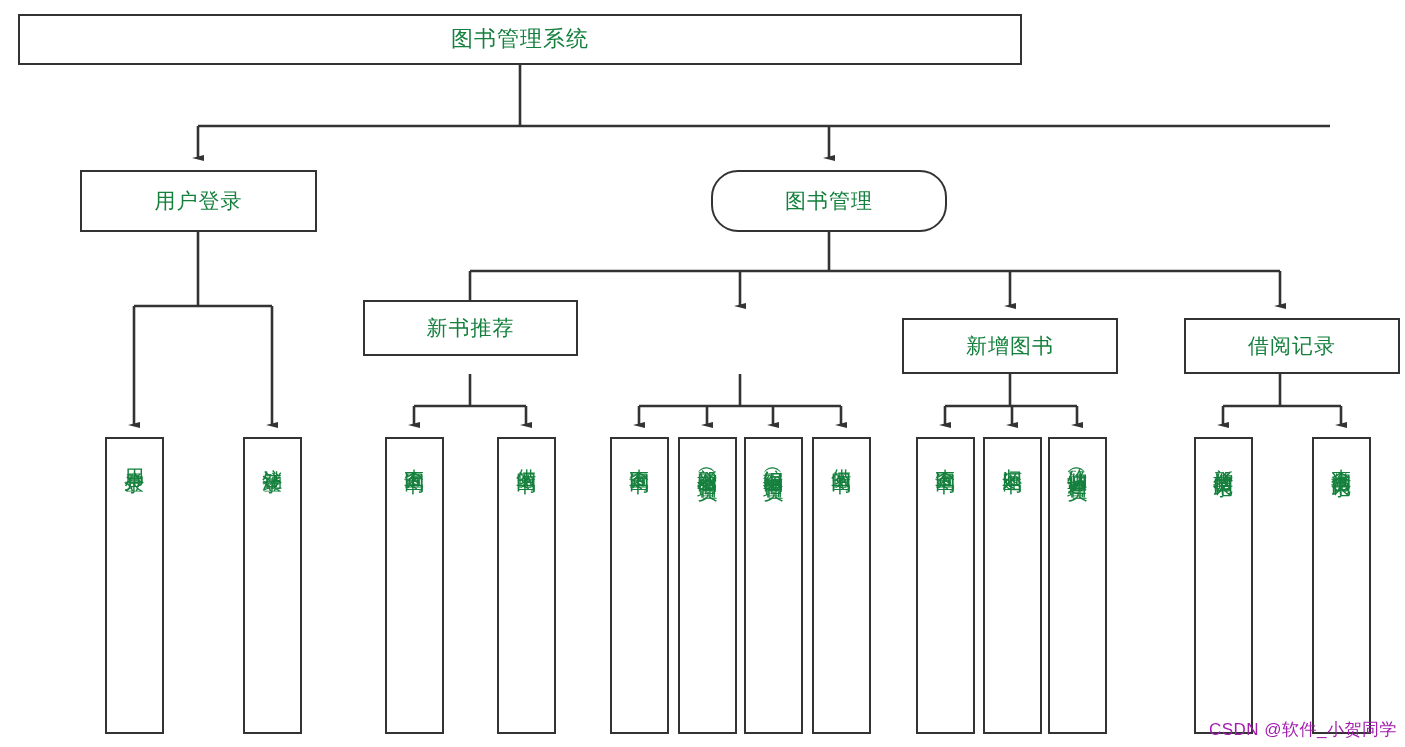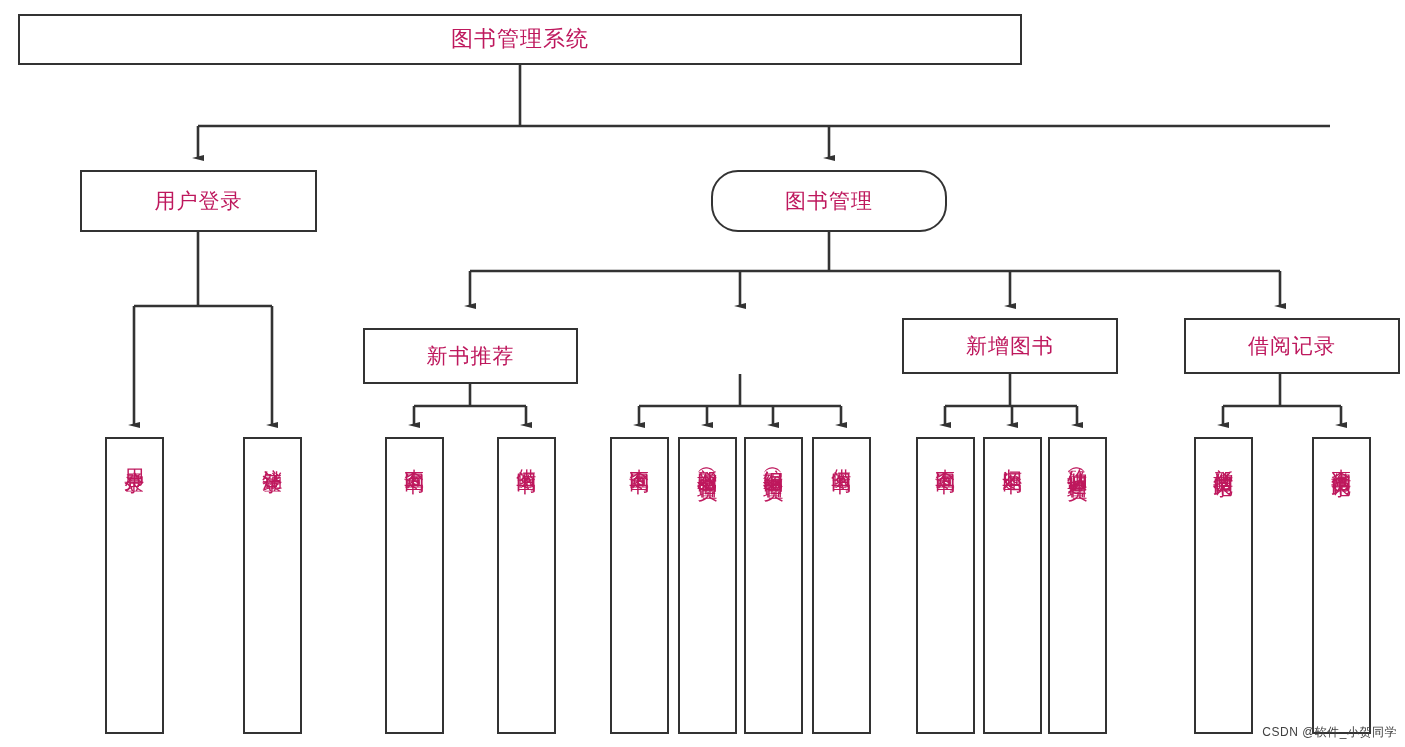--- a/index.html
+++ b/index.html
@@ -26,21 +26,21 @@
     pointer-events: none;
   }
   .node {
     position: absolute;
     box-sizing: border-box;
     border: 2px solid #333333;
     background: #ffffff;
     display: flex;
     align-items: center;
     justify-content: center;
-    color: #be185d;
+    color: #15803d;
   }
   .node.h {
     font-size: 21px;
     letter-spacing: 1px;
     line-height: 1.2;
   }
   .node.root {
     font-size: 22px;
   }
   .node.v {
@@ -54,22 +54,22 @@
     text-orientation: upright;
     line-height: 1.12;
     letter-spacing: 2px;
     white-space: nowrap;
     text-align: left;
   }
   .watermark {
     position: absolute;
     right: 8px;
     bottom: 6px;
-    font-size: 12px;
-    color: #404040;
+    font-size: 17px;
+    color: #a21caf;
     letter-spacing: 0.5px;
     white-space: nowrap;
     user-select: none;
   }
 </style>
 </head>
 <body>
 
 <div id="canvas">
 
@@ -121,21 +121,21 @@
       <path d="M1223,406 L1223,425" marker-end="url(#arrow)"></path>
       <path d="M1341,406 L1341,425" marker-end="url(#arrow)"></path>
     </g>
   </svg>
 
   <div class="node h root" style="left:18px; top:14px; width:1004px; height:51px;">图书管理系统</div>
 
   <div class="node h" style="left:80px; top:170px; width:237px; height:62px;">用户登录</div>
   <div class="node h" style="left:711px; top:170px; width:236px; height:62px;border-radius:27px;">图书管理</div>
 
-  <div class="node h" style="left:363px; top:328px; width:215px; height:56px;">新书推荐</div>
+  <div class="node h" style="left:363px; top:300px; width:215px; height:56px;">新书推荐</div>
   <div class="node h" style="left:902px; top:318px; width:216px; height:56px;">新增图书</div>
   <div class="node h" style="left:1184px; top:318px; width:216px; height:56px;">借阅记录</div>
 
   <div class="node v" style="left:105px; top:437px; width:59px; height:297px;">
     <span class="vtext">用户登录</span>
   </div>
   <div class="node v" style="left:243px; top:437px; width:59px; height:297px;">
     <span class="vtext">注销登录</span>
   </div>
 

